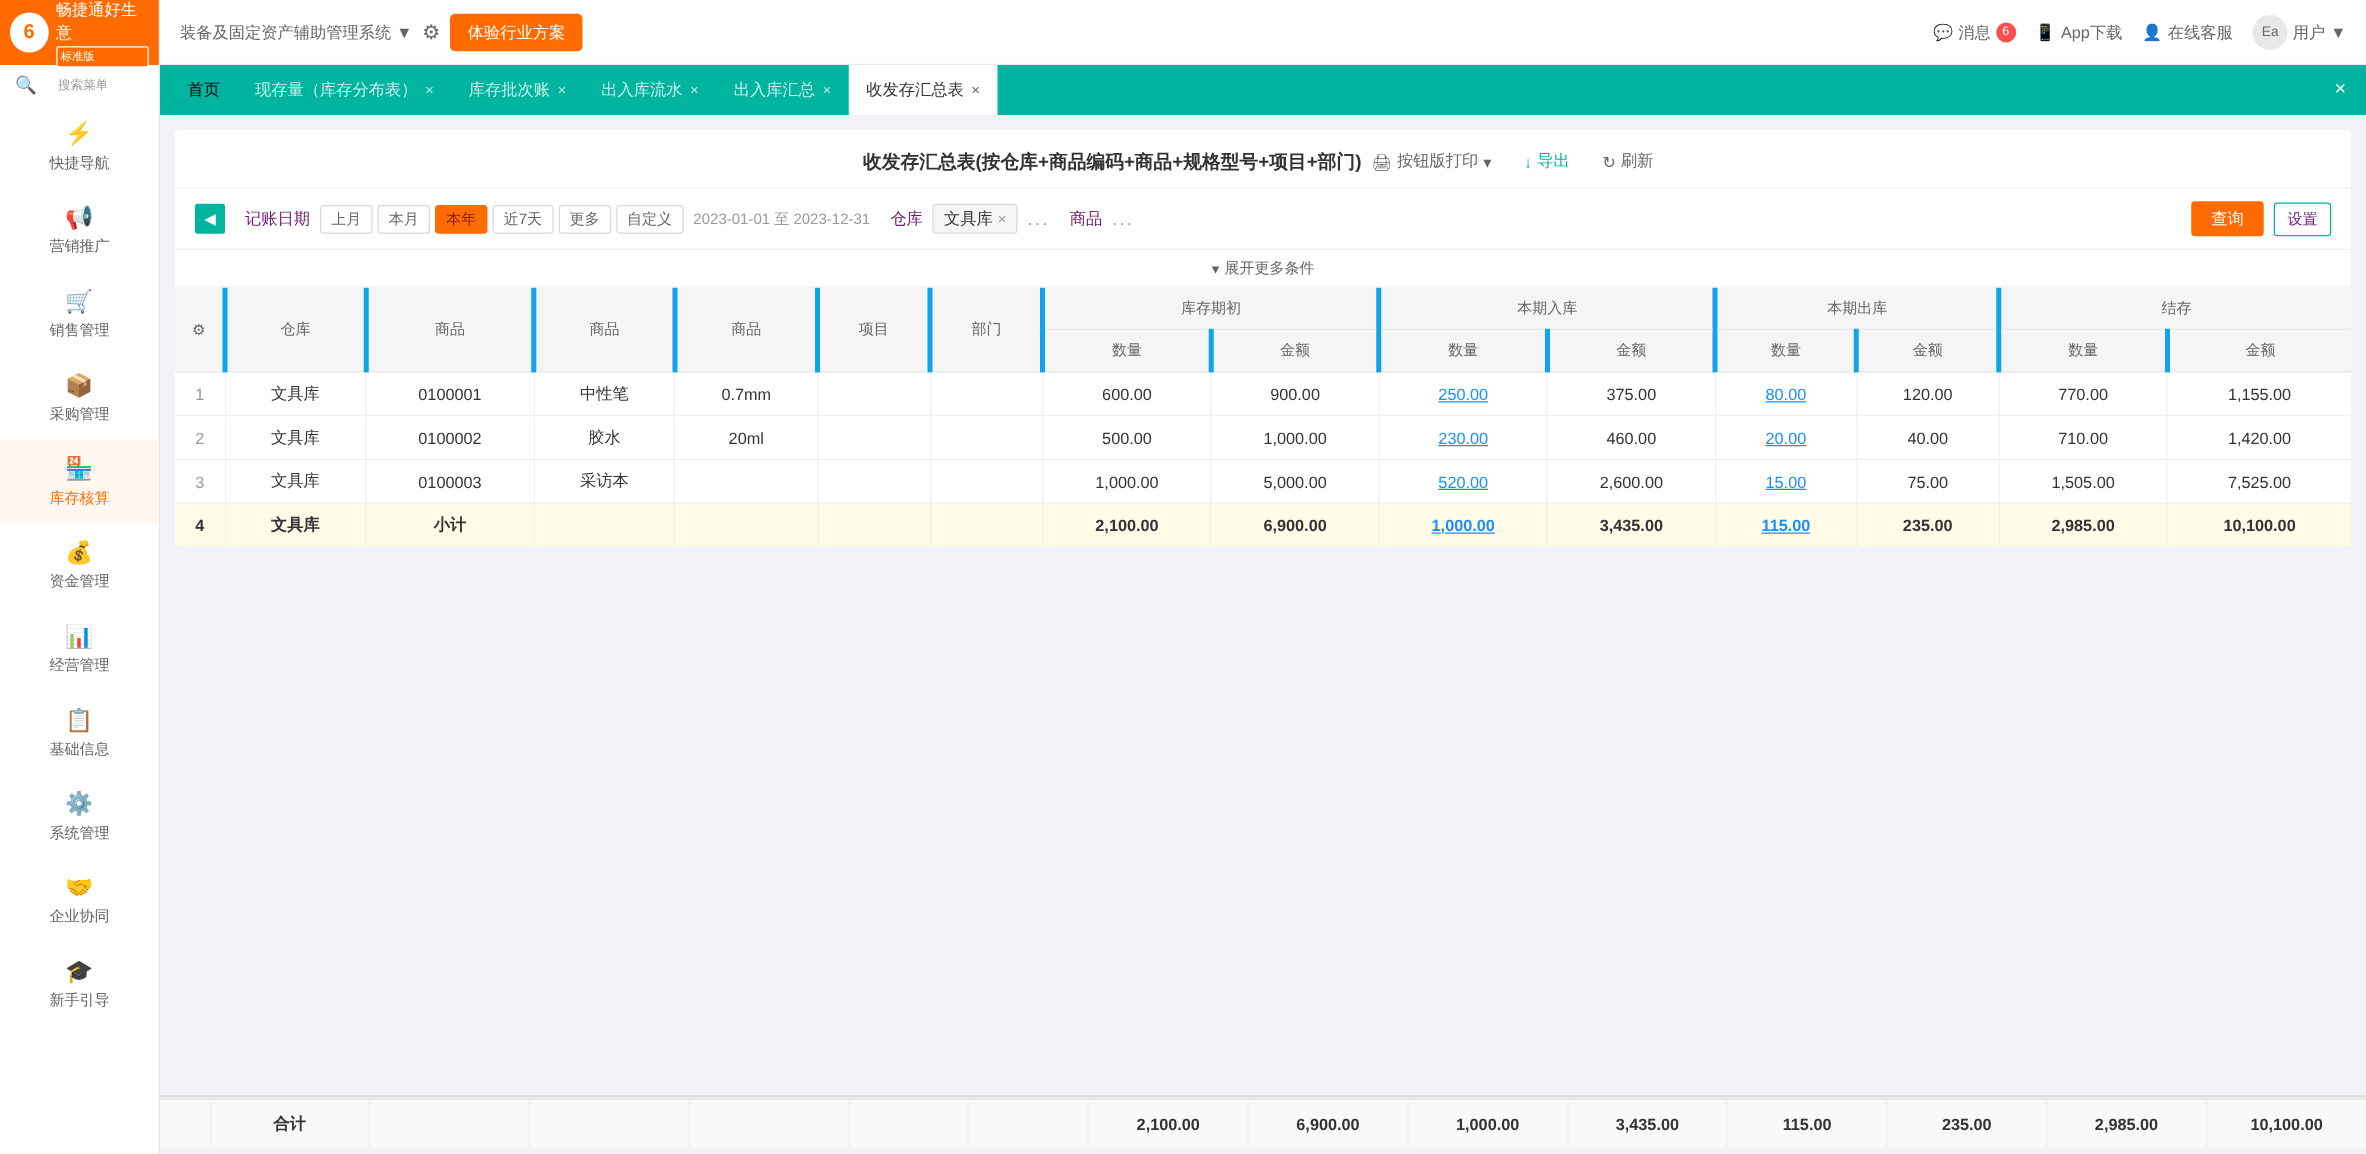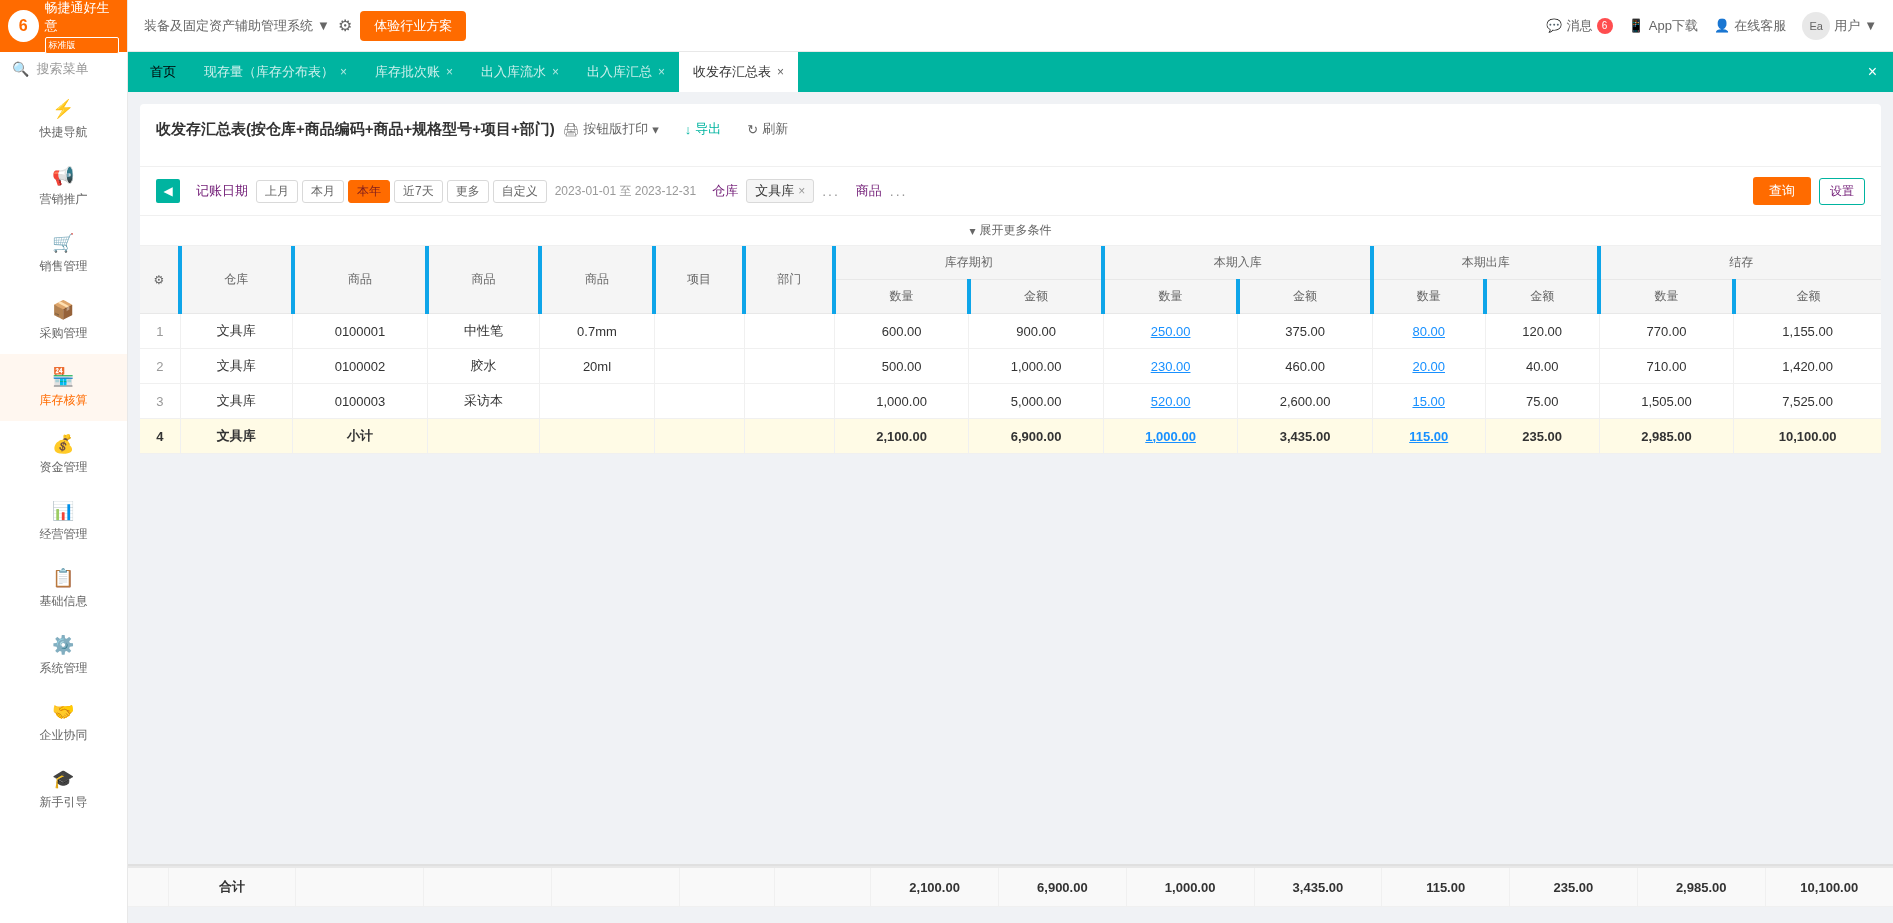--- a/index.html
+++ b/index.html
@@ -41,21 +41,21 @@
     .tab-item.active .tab-close { color: #666; }
     .tab-close { font-size: 12px; color: rgba(255,255,255,0.7); cursor: pointer; line-height: 1; }
     .tab-home { color: #000000; font-size: 13px; padding: 0 14px; height: 40px; display: flex; align-items: center; cursor: pointer; }
     .tab-bar-close { margin-left: auto; color: #fff; cursor: pointer; font-size: 16px; padding: 0 8px; }
 
     
     .page-content { flex: 1; background: #f0f2f5; padding: 12px; overflow: auto; }
     .page-card { background: #fff; border-radius: 4px; padding: 0; }
 
     
-    .page-title-bar { display: flex; align-items: center; justify-content: flex-start; padding: 12px 16px 24px; border-bottom: 1px solid #f0f0f0; }
+    .page-title-bar { display: flex; align-items: center; justify-content: center; padding: 12px 16px 8px; border-bottom: 1px solid #f0f0f0; }
     .page-title { font-size: 15px; font-weight: 600; color: #333; }
     .title-actions { display: flex; align-items: center; gap: 10px; }
     .title-action-btn { display: flex; align-items: center; gap: 4px; color: #666; font-size: 13px; cursor: pointer; padding: 4px 8px; border-radius: 3px; }
     .title-action-btn.primary { color: #00b4a0; }
 
     
     .filter-bar { padding: 10px 16px; border-bottom: 1px solid #f0f0f0; display: flex; align-items: center; gap: 16px; flex-wrap: wrap; }
     .filter-collapse-btn { width: 24px; height: 24px; background: #00b4a0; color: #fff; display: flex; align-items: center; justify-content: center; cursor: pointer; border-radius: 2px; font-size: 12px; flex-shrink: 0; }
     .filter-group { display: flex; align-items: center; gap: 8px; flex-wrap: wrap; }
     .filter-label { color: #701a75; }
@@ -105,21 +105,21 @@
     <div class="sidebar-logo">
       <div class="sidebar-logo-icon">6</div>
       <div>
         <div>畅捷通好生意</div>
         <div class="sidebar-tag">标准版</div>
       </div>
     </div>
 
     <div class="sidebar-search-row">
       <span style="font-size:14px;color:#999;">🔍</span>
-      <span style="margin-left:7px;color:#999;font-size:13px;">搜索菜单</span>
+      <span style="margin-left:17px;color:#999;font-size:10px;">搜索菜单</span>
     </div>
 
     <div class="sidebar-nav">
       <div class="nav-item">
         <span class="nav-icon">⚡</span>
         <span class="nav-label">快捷导航</span>
       </div>
       <div class="nav-item">
         <span class="nav-icon">📢</span>
         <span class="nav-label">营销推广</span>
@@ -387,21 +387,21 @@
                 <td>235.00</td>
                 <td>2,985.00</td>
                 <td>10,100.00</td>
               </tr>
             </tbody>
           </table>
         </div>
       </div>
     </div>
 
-    <div style="background:#f9f9f9;border-top:2px solid #e0e0e0;padding:0;position:fixed;bottom:16px;left:128px;right:0;">
+    <div style="background:#f9f9f9;border-top:2px solid #e0e0e0;padding:0;position:fixed;bottom:4px;left:128px;right:0;">
       <table style="width:100%;border-collapse:collapse;font-size:13px;">
         <tbody>
             <tr class="table-footer">
           <td style="width:40px;padding:10px;"></td>
           <td style="padding:10px;font-weight:600;min-width:80px;">合计</td>
           <td style="padding:10px;min-width:80px;"></td>
           <td style="padding:10px;min-width:80px;"></td>
           <td style="padding:10px;min-width:80px;"></td>
           <td style="padding:10px;min-width:60px;"></td>
           <td style="padding:10px;min-width:60px;"></td>

